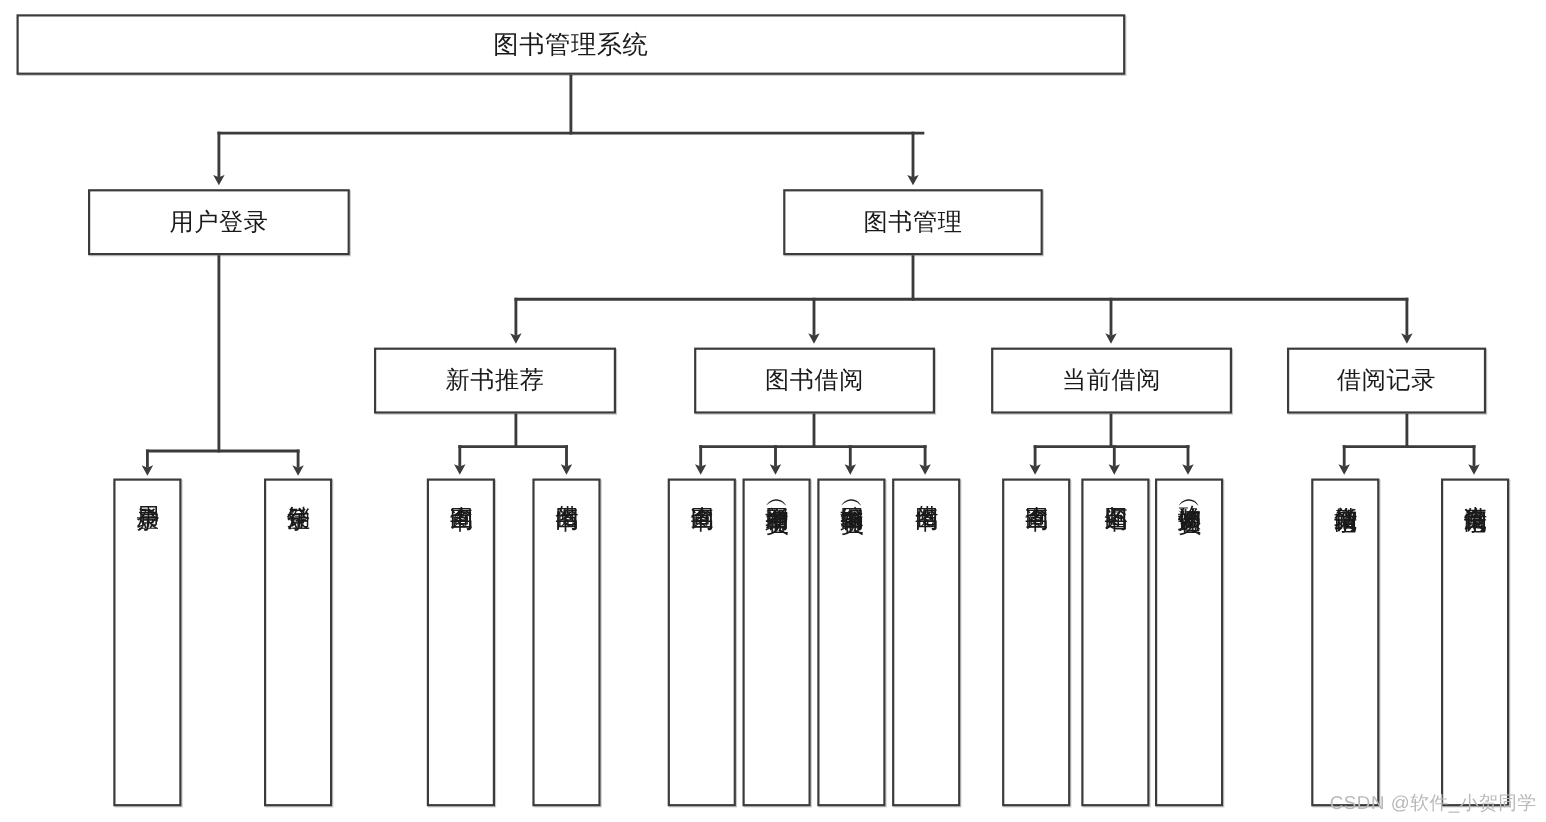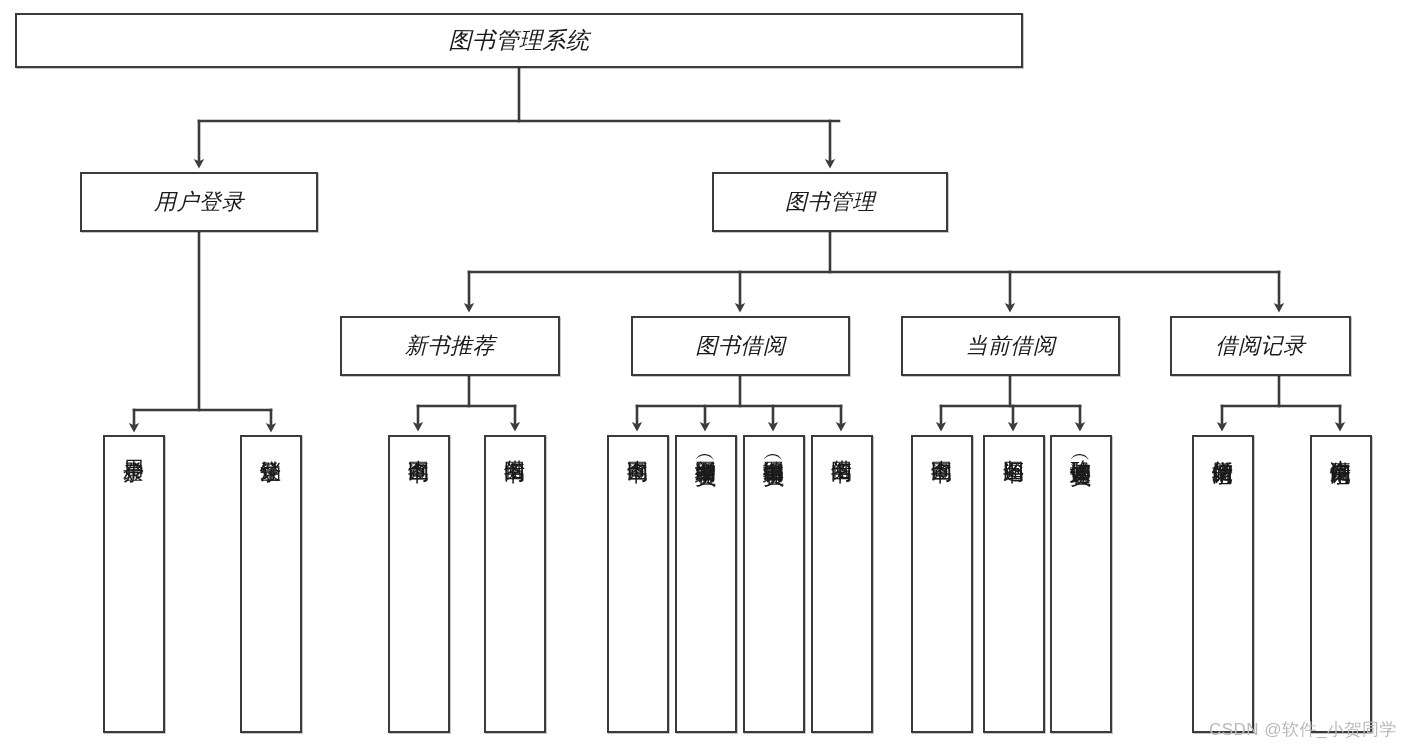--- a/index.html
+++ b/index.html
@@ -40,21 +40,20 @@
   .node .label {
     display: block;
     text-align: center;
     line-height: 1.12;
     white-space: nowrap;
   }
   
   .node.h .label {
     font-size: 22px;
     letter-spacing: 0.5px;
-    font-style: italic;
   }
   .node.root .label { font-size: 23px; }
   
   .node.v {
     align-items: flex-start;
     justify-content: center;
     padding-top: 6px;
   }
   .node.v .label {
     writing-mode: vertical-rl;

